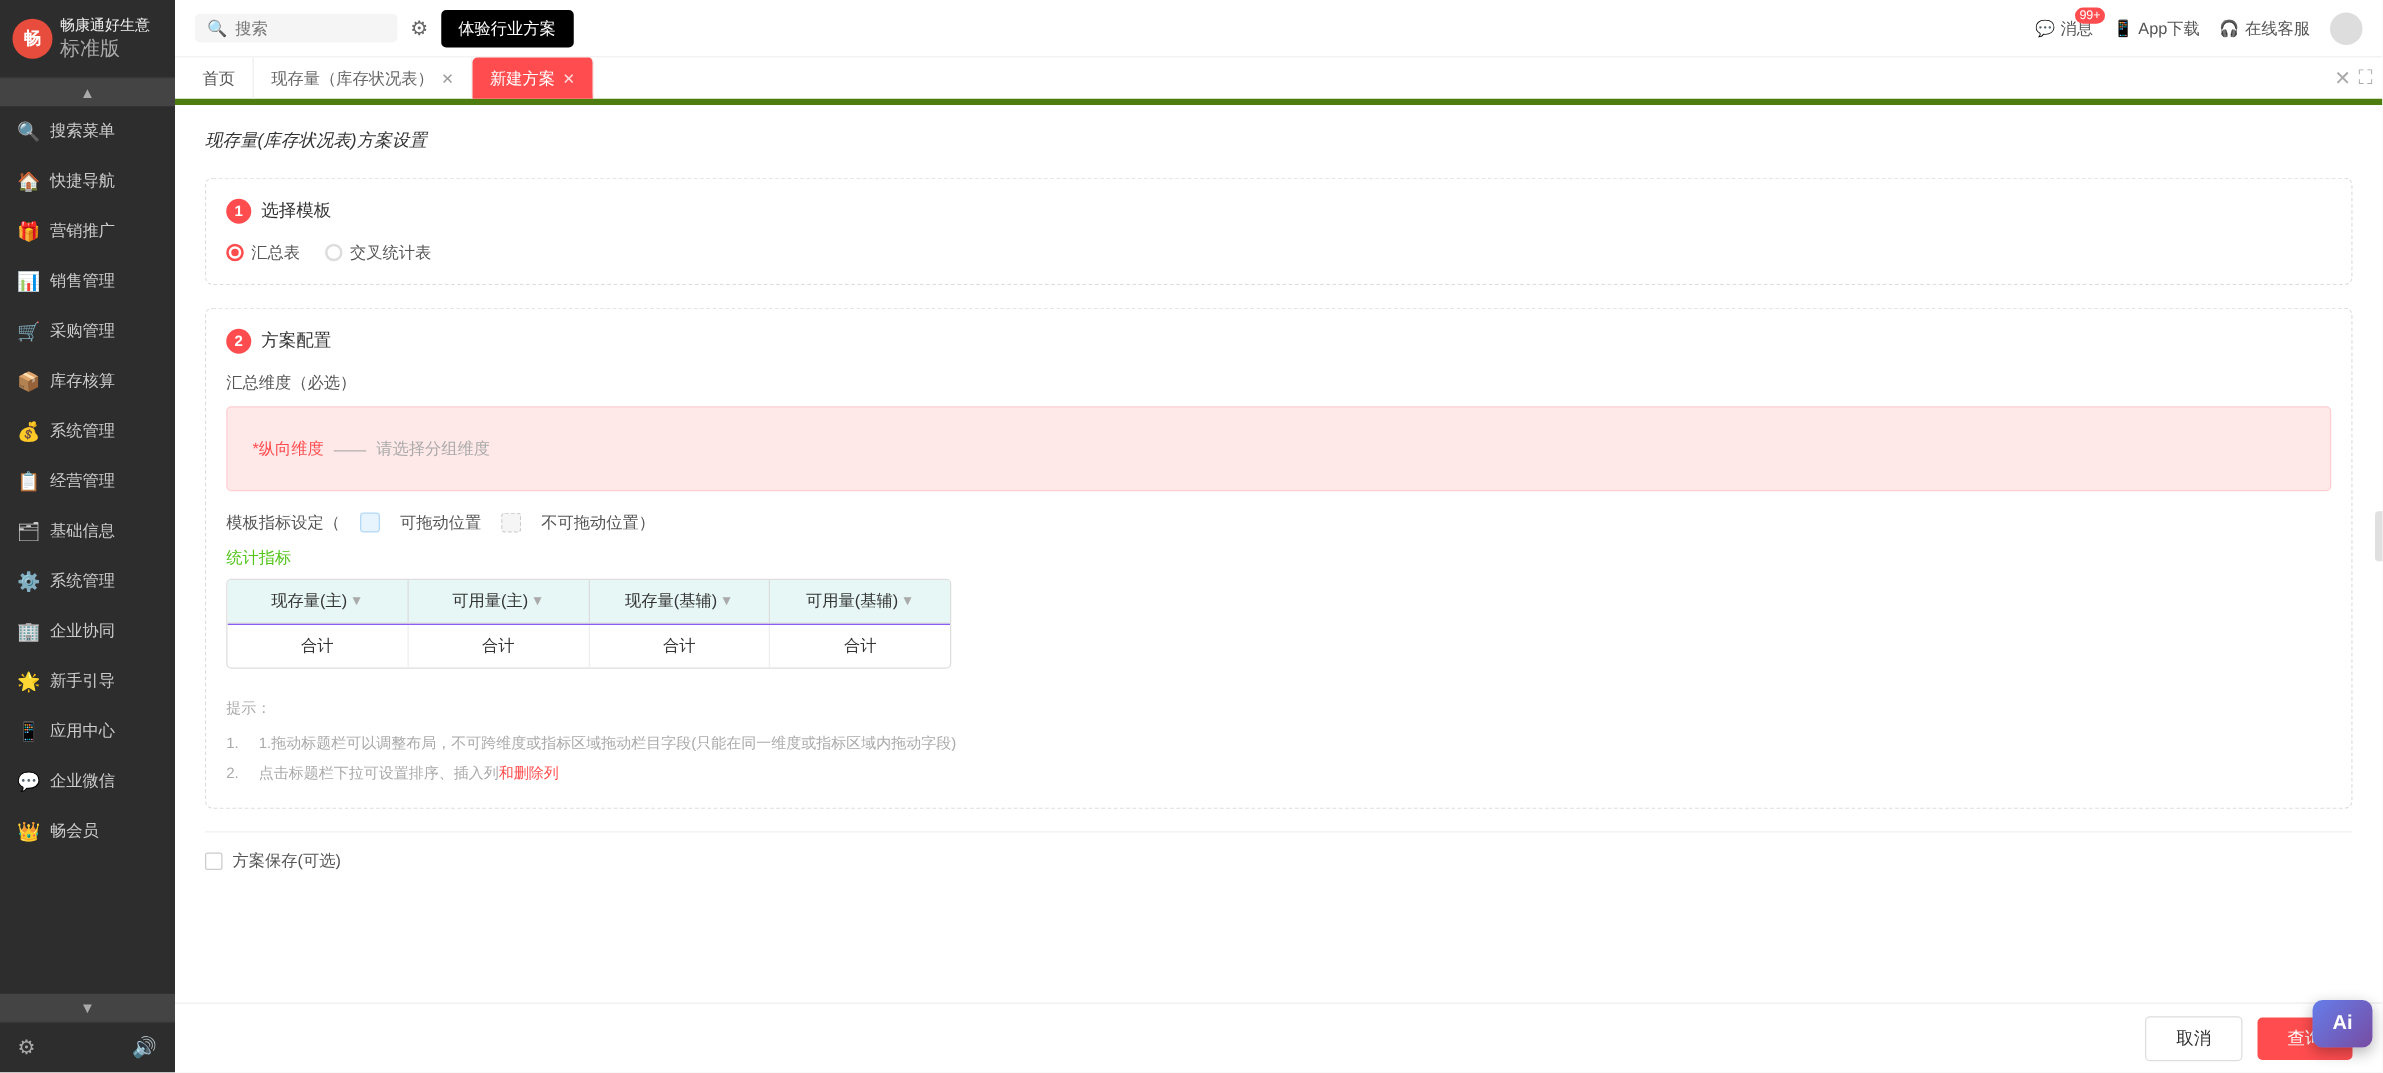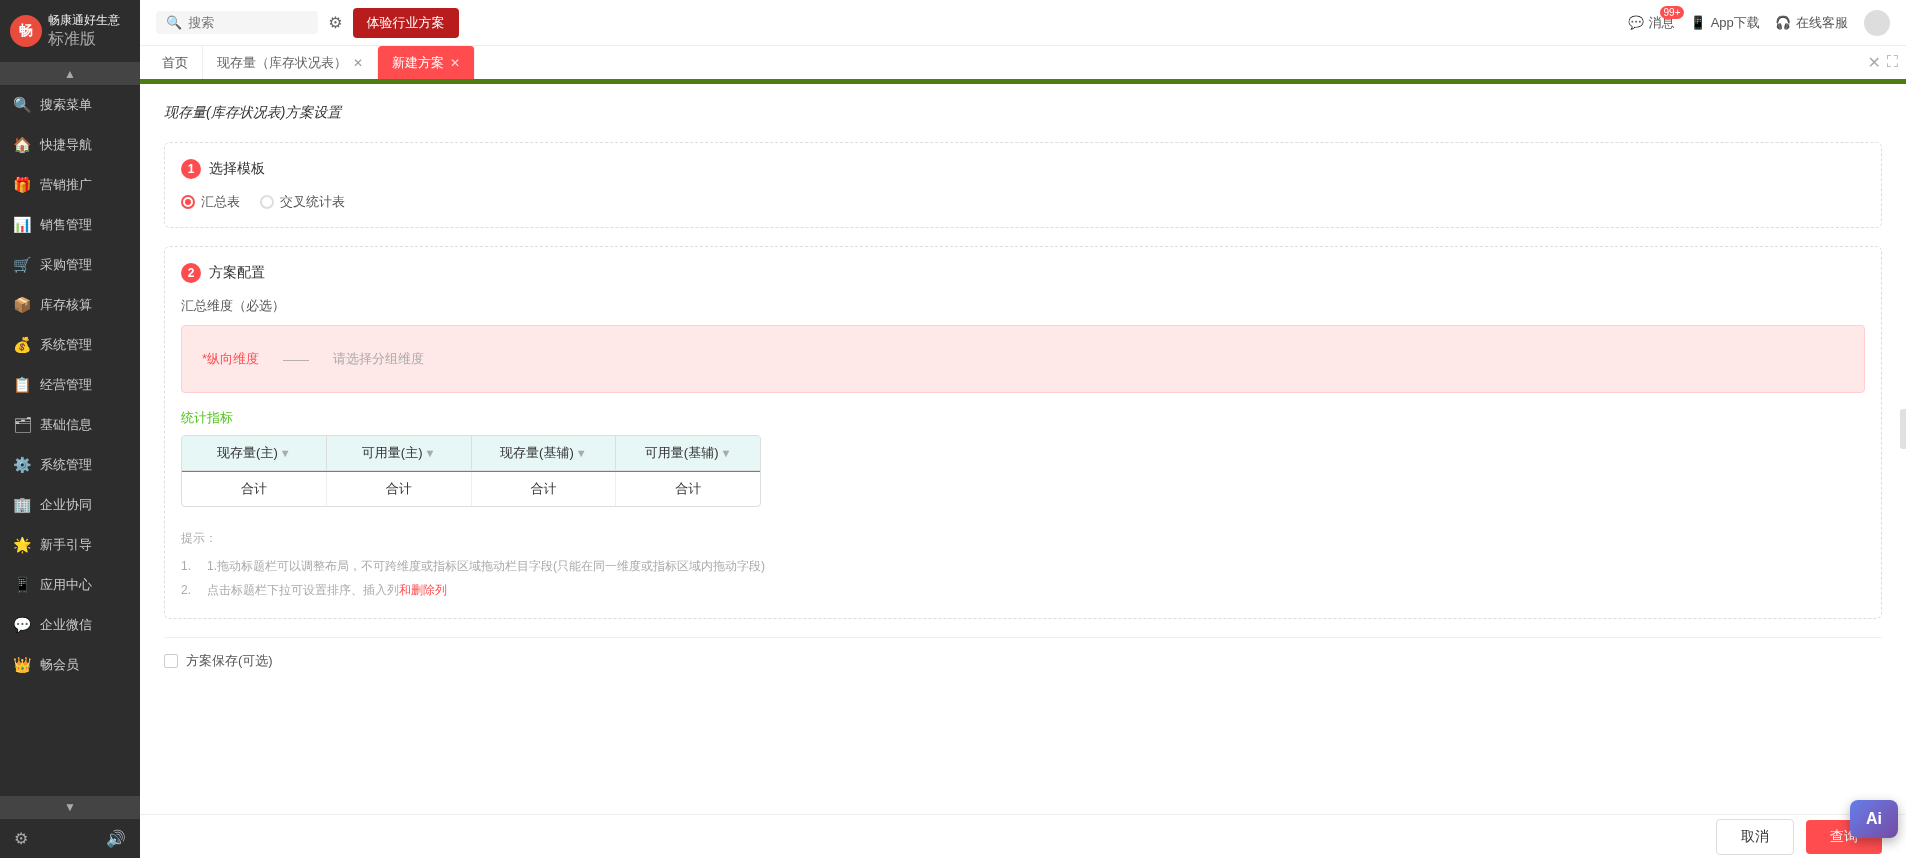--- a/index.html
+++ b/index.html
@@ -59,21 +59,21 @@
       display: flex; align-items: center; justify-content: space-between;
       padding: 0 16px;
       border-bottom: 1px solid #eee;
       flex-shrink: 0;
     }
     .topbar-left { display: flex; align-items: center; gap: 10px; }
     .topbar-search { display: flex; align-items: center; background: #f5f5f5; border-radius: 4px; padding: 4px 10px; gap: 6px; }
     .topbar-search input { border: none; background: transparent; outline: none; font-size: 13px; width: 120px; }
     .topbar-gear { font-size: 16px; color: #666; cursor: pointer; }
     .topbar-trial-btn {
-      background: #b91c1c; color: white; border: none; border-radius: 4px; padding: 6px 14px; font-size: 13px; cursor: pointer;
+      background: #000000; color: white; border: none; border-radius: 4px; padding: 6px 14px; font-size: 13px; cursor: pointer;
     }
     .topbar-right { display: flex; align-items: center; gap: 16px; font-size: 13px; color: #555; }
     .topbar-badge { position: relative; }
     .badge-count {
       position: absolute; top: -8px; right: -10px;
       background: #ff4d4f; color: white; border-radius: 8px; font-size: 10px; padding: 1px 4px;
     }
     .topbar-right-item { display: flex; align-items: center; gap: 4px; cursor: pointer; }
     .user-avatar { width: 26px; height: 26px; background: #ddd; border-radius: 50%; }
 
@@ -123,21 +123,21 @@
       width: 14px; height: 14px; border-radius: 50%; border: 2px solid #ddd;
       display: flex; align-items: center; justify-content: center;
     }
     .radio-dot.checked { border-color: #ff4d4f; }
     .radio-dot.checked::after { content: ''; width: 6px; height: 6px; background: #ff4d4f; border-radius: 50%; }
 
     
     .dimension-label { font-size: 13px; color: #555; margin-bottom: 10px; }
     .dimension-box {
       background: #ffe8e8; border: 1px solid #ffcdd2; border-radius: 4px;
-      padding: 24px 20px; display: flex; align-items: center; gap: 16px;
+      padding: 24px 20px; display: flex; align-items: center; 
     }
     .dimension-required { color: #ff4d4f; font-size: 13px; }
     .dimension-dash { color: #aaa; margin: 0 8px; }
     .dimension-placeholder { color: #aaa; font-size: 13px; }
 
     
     .indicator-settings { margin-top: 16px; }
     .indicator-label-row { display: flex; align-items: center; gap: 16px; font-size: 13px; color: #555; margin-bottom: 10px; }
     .indicator-badge {
       display: inline-block; width: 16px; height: 16px; background: #e8f4fd; border: 1px solid #b3d8f5; border-radius: 3px;
@@ -170,21 +170,21 @@
     .tip-num { min-width: 20px; }
     .tip-link { color: #ff4d4f; }
 
     
     .save-option { display: flex; align-items: center; gap: 8px; padding: 14px 0; font-size: 13px; color: #555; border-top: 1px solid #f0f0f0; margin-top: 8px; }
     .checkbox-box { width: 14px; height: 14px; border: 1px solid #ccc; border-radius: 2px; cursor: pointer; }
 
     
     .footer-bar {
       background: white; border-top: 1px solid #eee;
-      height: 44px; display: flex; align-items: center; justify-content: flex-end;
+      height: 56px; display: flex; align-items: center; justify-content: flex-end;
       padding: 0 24px; gap: 12px; flex-shrink: 0;
     }
     .btn-cancel { background: white; border: 1px solid #ddd; border-radius: 4px; padding: 8px 24px; font-size: 14px; cursor: pointer; color: #333; }
     .btn-query { background: #ff4d4f; border: none; border-radius: 4px; padding: 8px 24px; font-size: 14px; cursor: pointer; color: white; }
 
     
     .ai-btn {
       position: fixed; bottom: 20px; right: 8px;
       background: linear-gradient(135deg, #667eea, #764ba2);
       color: white; border-radius: 8px; padding: 10px 16px;
@@ -355,20 +355,27 @@
         </div>
 
         <div class="dimension-label">汇总维度（必选）</div>
         <div class="dimension-box">
           <span class="dimension-required">*纵向维度</span>
           <span class="dimension-dash">——</span>
           <span class="dimension-placeholder">请选择分组维度</span>
         </div>
 
         <div class="indicator-settings">
+          <div class="indicator-label-row">
+            <span>模板指标设定（</span>
+            <span class="indicator-badge"></span>
+            <span>可拖动位置</span>
+            <span class="indicator-badge-no"></span>
+            <span>不可拖动位置）</span>
+          </div>
 
           <div class="stats-section">
             <div class="stats-title">统计指标</div>
             <div class="stats-table">
               <div class="stats-table-header">
                 <div class="stats-col">
                   <span>现存量(主)</span>
                   <span class="stats-col-dropdown">▼</span>
                 </div>
                 <div class="stats-col">

